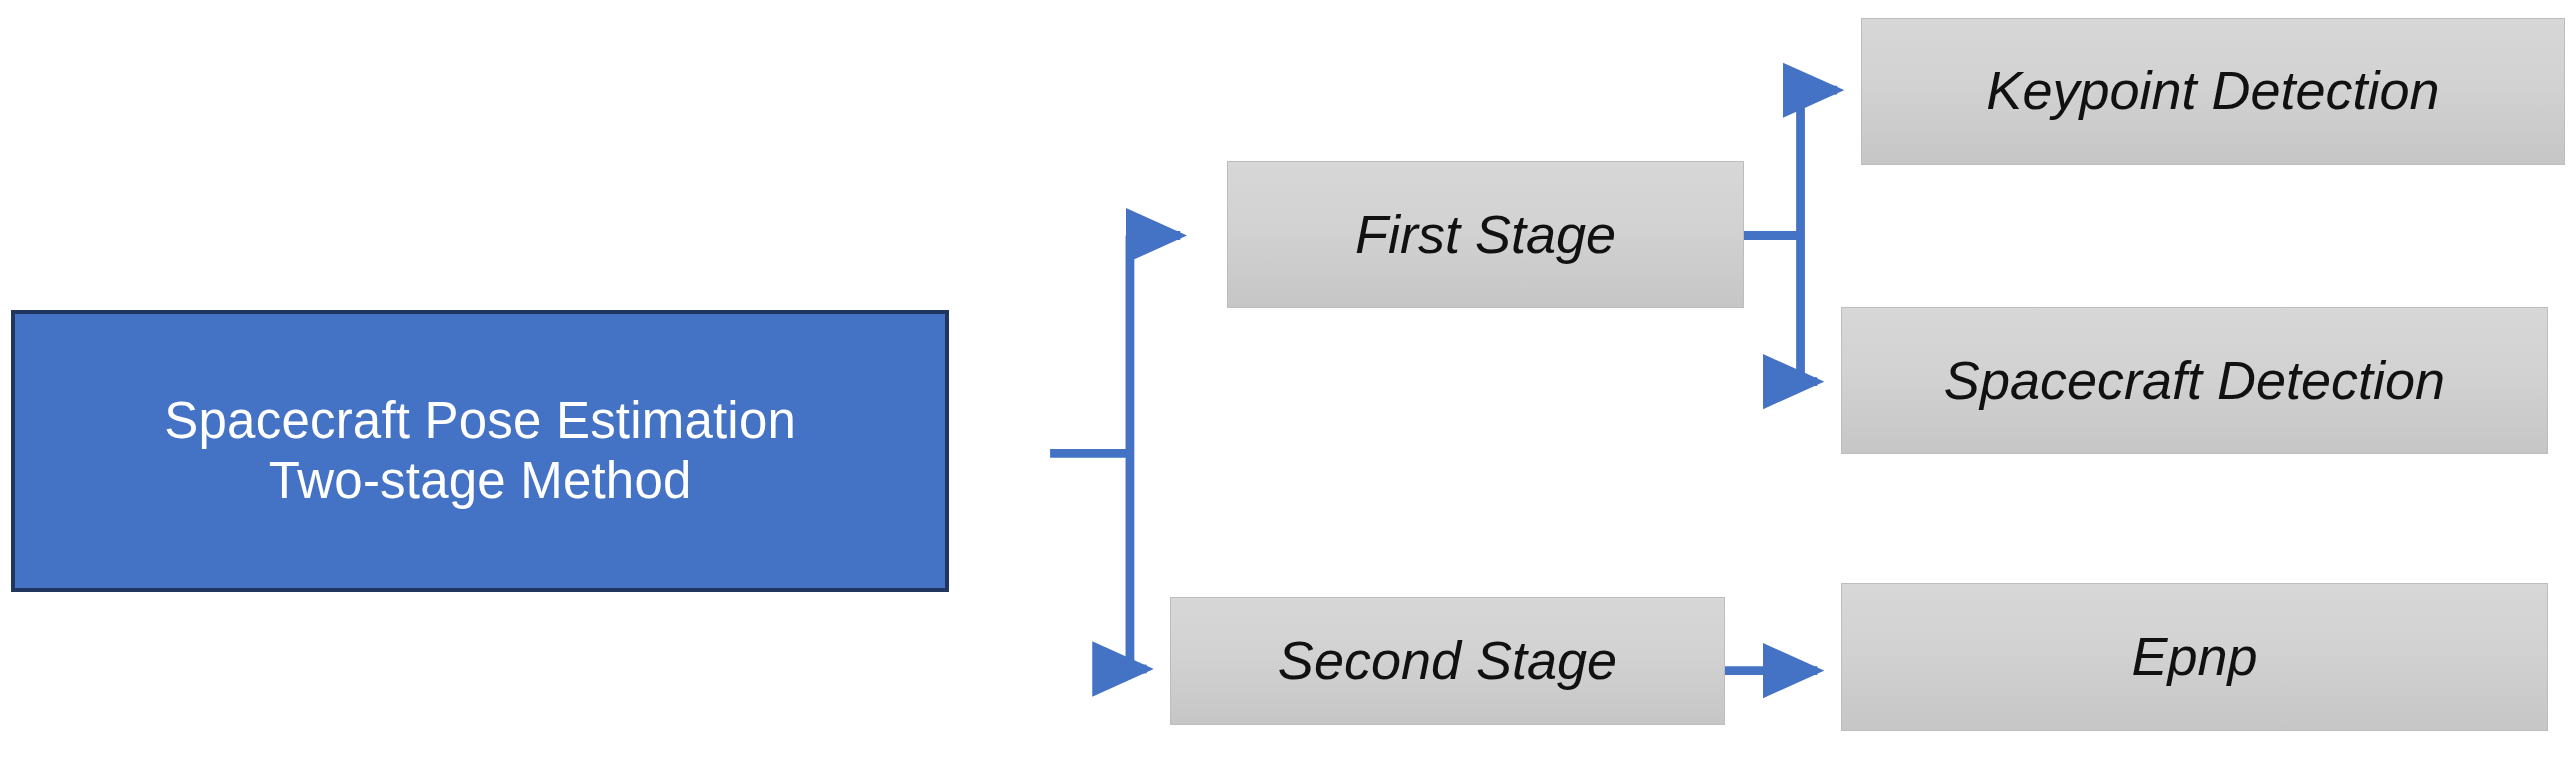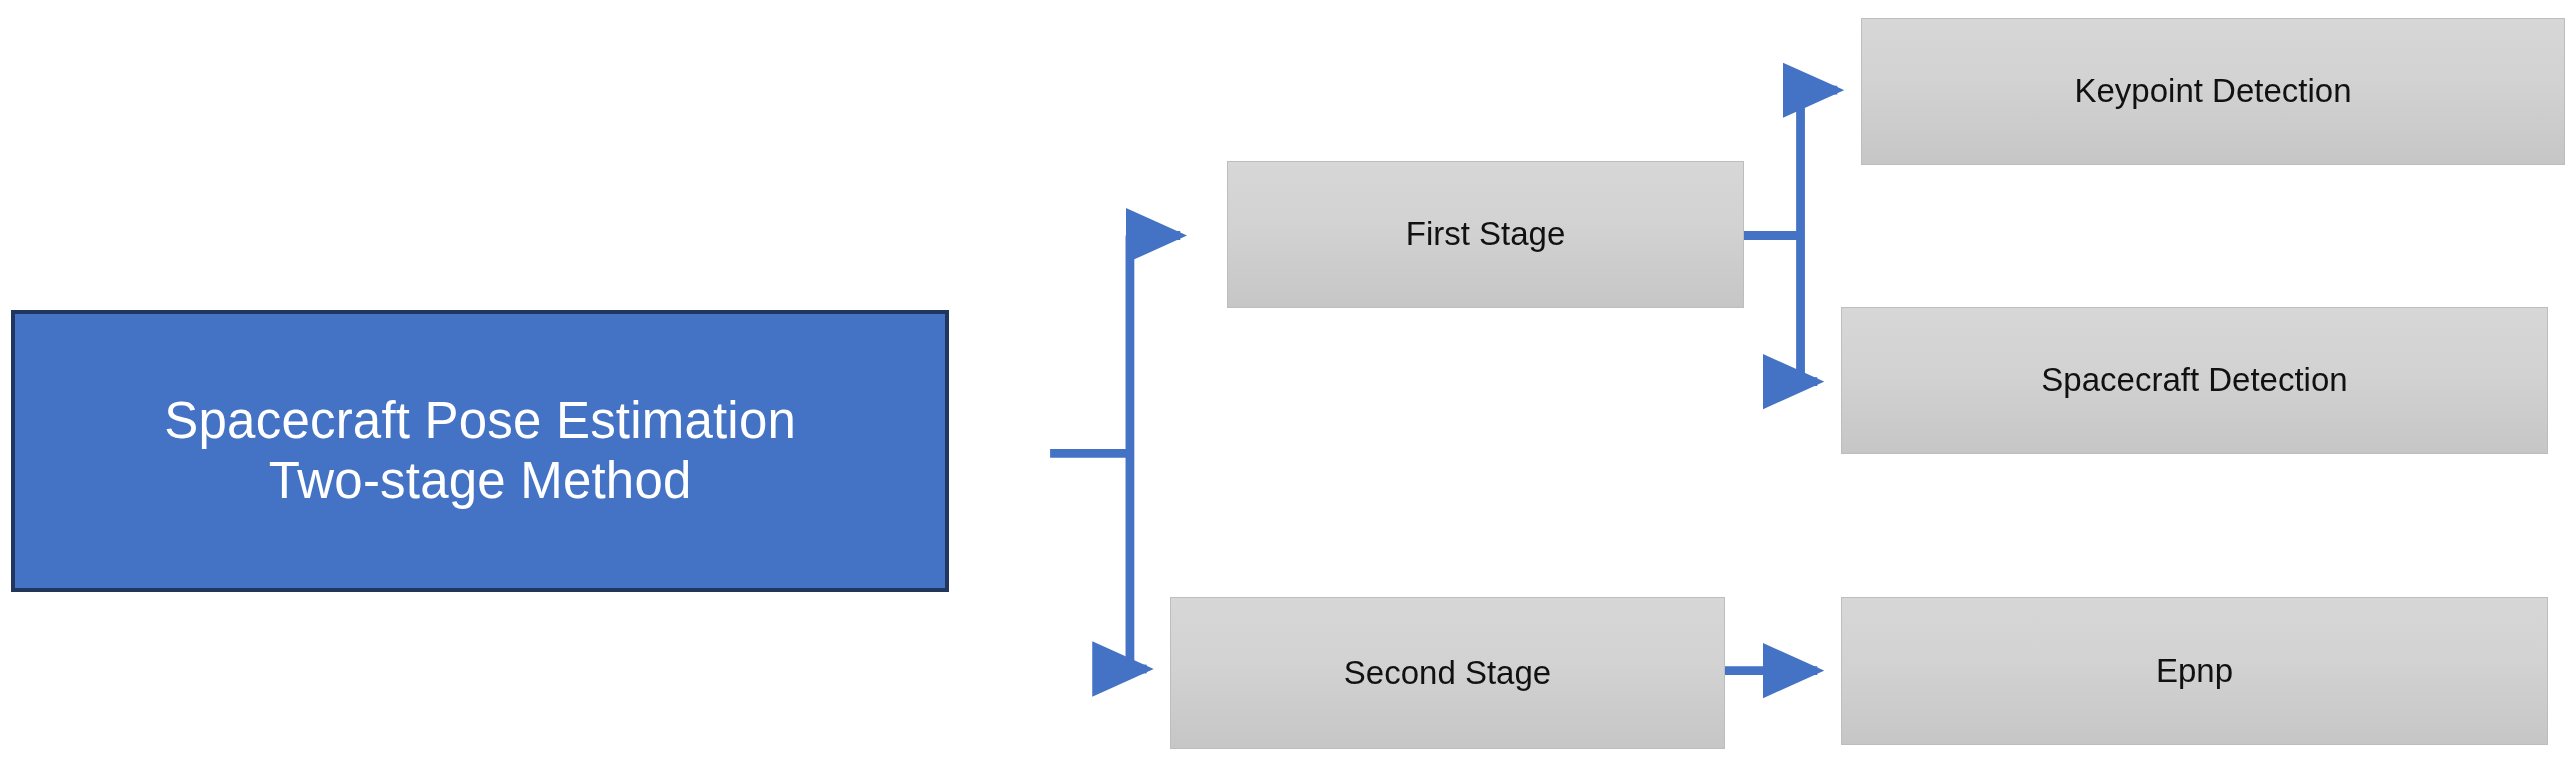--- a/index.html
+++ b/index.html
@@ -54,37 +54,38 @@
     width: 100%;
     padding: 0 19px;
     white-space: pre-line;
   }
 
   
   .node-grey {
     background: linear-gradient(to bottom, #D7D7D7 0%, #D2D2D2 45%, #C6C6C6 100%);
     border: 0.8px solid #BDBDBD;
     color: #111111;
-    font-size: 33px;
+    font-size: 54px;
     font-weight: 400;
+    font-style: italic;
   }
   .node-grey .node-label {
     display: block;
     width: 100%;
     padding: 0 12.8px;
     white-space: nowrap;
   }
 
   
   #node-root          { left: 11.2px;   top: 310px; width: 938px; height: 282px; }
   #node-first-stage   { left: 1203px; top: 161px; width: 517px;  height: 147px; margin-left: 24px; }
-  #node-second-stage  { left: 1170px; top: 597px; width: 555px;  height: 152px; }
+  #node-second-stage  { left: 1170px; top: 597px; width: 555px;  height: 128px; }
   #node-keypoint      { left: 1861px; top: 17.6px;  width: 704px;  height: 147px; }
   #node-spacecraft    { left: 1841px; top: 307px; width: 707px;  height: 147px; }
-  #node-epnp          { left: 1841px; top: 597px; width: 707px;  height: 148px; }
+  #node-epnp          { left: 1841px; top: 583px; width: 707px;  height: 148px; }
 </style>
 </head>
 <body>
 
 <div id="canvas">
 
   <svg id="connectors" viewBox="0 0 3226 957" width="2576" height="764" xmlns="http://www.w3.org/2000/svg">
     <defs>
       <marker id="arrowhead" markerWidth="7" markerHeight="7" refX="6.2" refY="3.5" orient="auto" markerUnits="strokeWidth">
         <path d="M0,0.35 L7,3.5 L0,6.65 Z" fill="#4472C4"></path>

